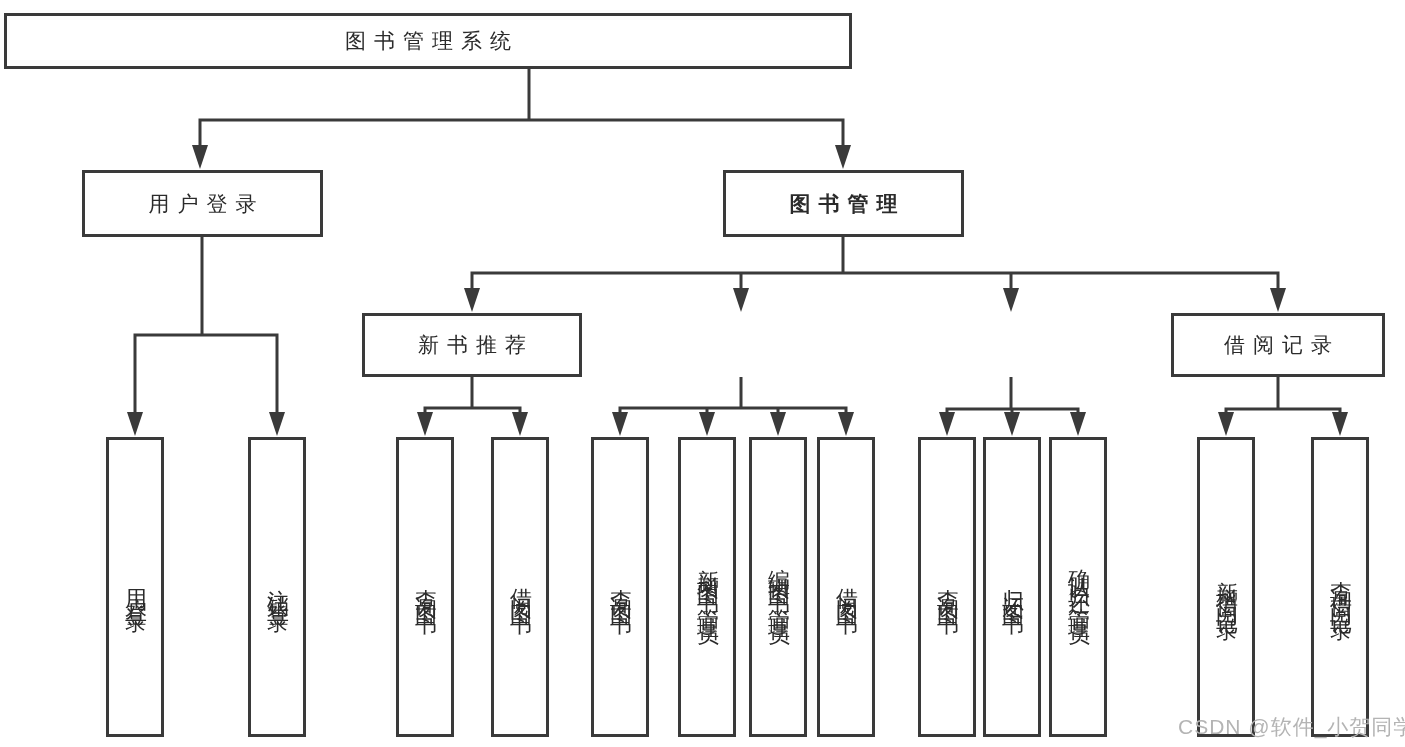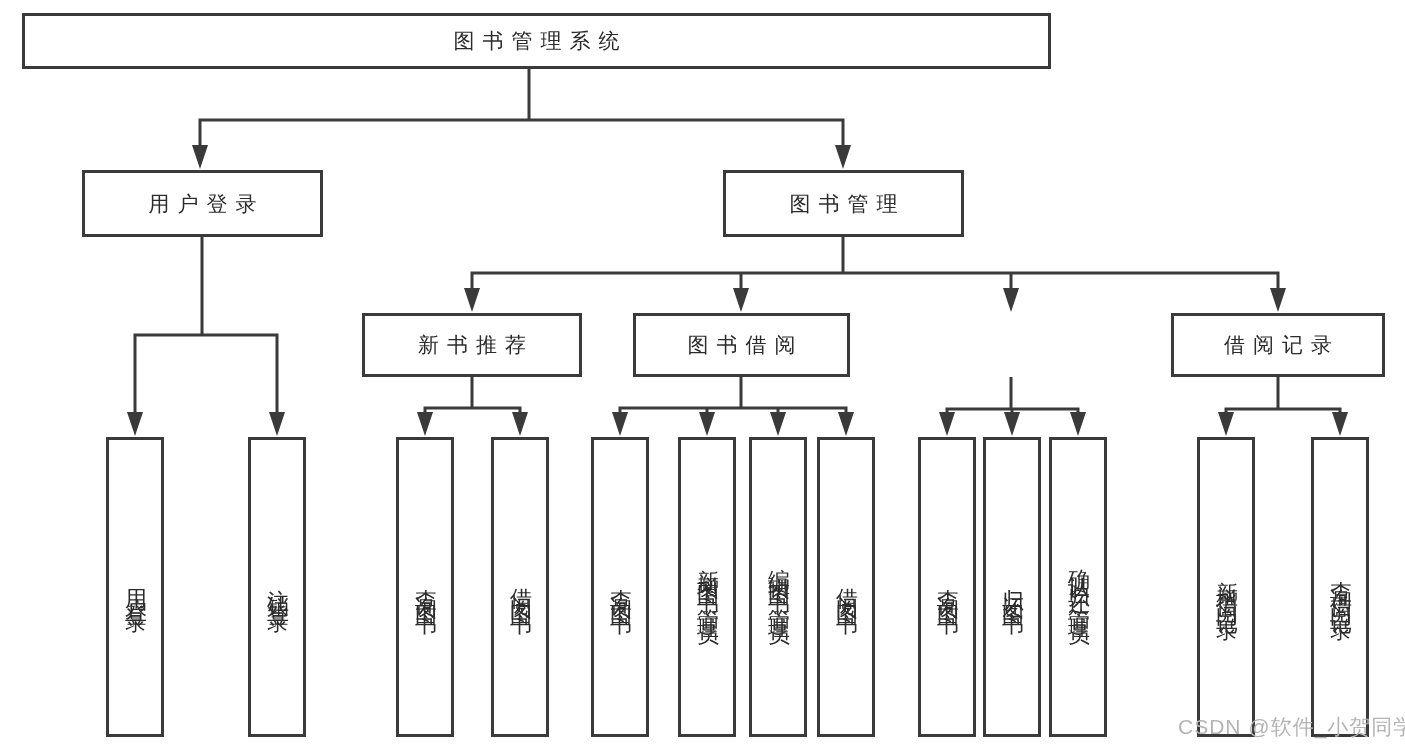--- a/index.html
+++ b/index.html
@@ -94,36 +94,33 @@
     <use href="#arr" x="707" y="436"></use>
     <use href="#arr" x="778" y="436"></use>
     <use href="#arr" x="846" y="436"></use>
     <use href="#arr" x="947" y="436"></use>
     <use href="#arr" x="1012" y="436"></use>
     <use href="#arr" x="1078" y="436"></use>
     <use href="#arr" x="1226" y="436"></use>
     <use href="#arr" x="1340" y="436"></use>
   </svg>
 
-  <div class="node hnode" style="left:22px;top:13px;width:1029px;height:56px;">
+  <div class="node hnode" style="left:4px;top:13px;width:848px;height:56px;">
     <span>图书管理系统</span>
   </div>
 
   <div class="node hnode" style="left:82px;top:170px;width:241px;height:67px;">
     <span>用户登录</span>
   </div>
-  <div class="node hnode" style="left:723px;top:170px;width:241px;height:67px;">
+  <div class="node hnode" style="left:723px;top:170px;width:241px;height:67px;font-weight:bold;">
     <span>图书管理</span>
   </div>
 
   <div class="node hnode" style="left:362px;top:313px;width:220px;height:64px;">
     <span>新书推荐</span>
-  </div>
-  <div class="node hnode" style="left:633px;top:313px;width:217px;height:64px;">
-    <span>图书借阅</span>
   </div>
   <div class="node hnode" style="left:1171px;top:313px;width:214px;height:64px;">
     <span>借阅记录</span>
   </div>
 
   <div class="node vnode" style="left:106px;top:437px;width:58px;height:300px;">
     <span>用户登录</span>
   </div>
   <div class="node vnode" style="left:248px;top:437px;width:58px;height:300px;">
     <span>注销登录</span>

